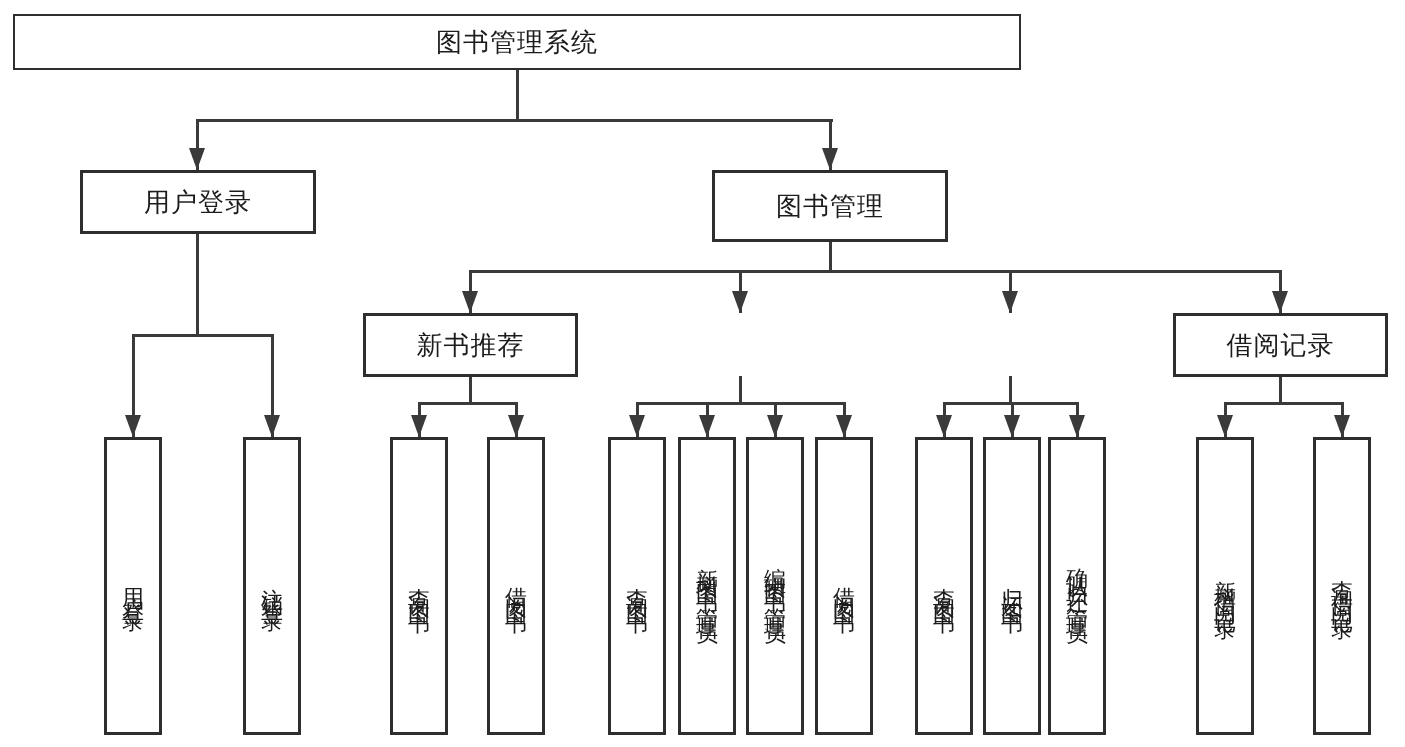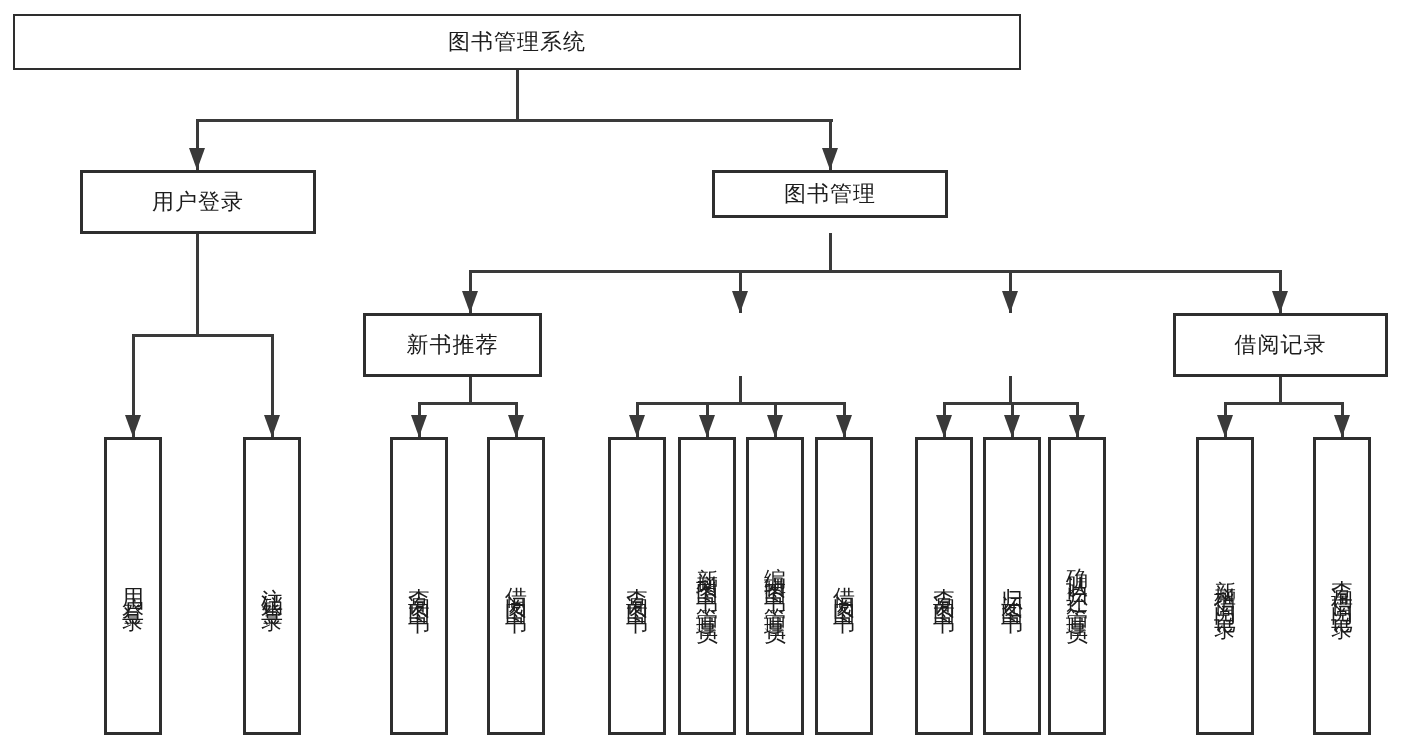--- a/index.html
+++ b/index.html
@@ -7,21 +7,21 @@
     position:relative;width:1405px;height:747px;background:#ffffff;overflow:hidden;
     font-family:"Liberation Sans","DejaVu Sans",sans-serif;
   }
   .box{
     position:absolute;box-sizing:border-box;background:#ffffff;
     border:3px solid #2e2e2e;display:flex;align-items:center;justify-content:center;
     z-index:2;
   }
   .box.root{border-width:2px;}
   .hlabel{
-    font-size:22px;color:#1c1c1c;letter-spacing:1px;white-space:nowrap;
+    font-size:26px;color:#1c1c1c;letter-spacing:1px;white-space:nowrap;
   }
   .vbox{width:58px;height:298px;}
   .vtext{
     writing-mode:vertical-rl;text-orientation:mixed;
     font-size:22px;color:#1c1c1c;letter-spacing:8px;line-height:1;
   }
   .vl,.hl{position:absolute;background:#3a3a3a;z-index:1;}
   .vl{width:3px;}
   .hl{height:3px;}
   .ar{
@@ -98,25 +98,25 @@
   <div class="ar" style="left:1225px;top:415px"></div>
   <div class="ar" style="left:1342px;top:415px"></div>
 
   <div class="box root" style="left:13px;top:14px;width:1008px;height:56px">
     <span class="hlabel">图书管理系统</span>
   </div>
 
   <div class="box" style="left:80px;top:170px;width:236px;height:64px">
     <span class="hlabel">用户登录</span>
   </div>
-  <div class="box" style="left:712px;top:170px;width:236px;height:48px">
+  <div class="box" style="left:712px;top:170px;width:236px;height:72px">
     <span class="hlabel">图书管理</span>
   </div>
 
-  <div class="box" style="left:363px;top:313px;width:179px;height:64px">
+  <div class="box" style="left:363px;top:313px;width:215px;height:64px">
     <span class="hlabel">新书推荐</span>
   </div>
   <div class="box" style="left:1173px;top:313px;width:215px;height:64px">
     <span class="hlabel">借阅记录</span>
   </div>
 
   <div class="box vbox" style="left:104px;top:437px">
     <span class="vtext">用户登录</span>
   </div>
   <div class="box vbox" style="left:243px;top:437px">

